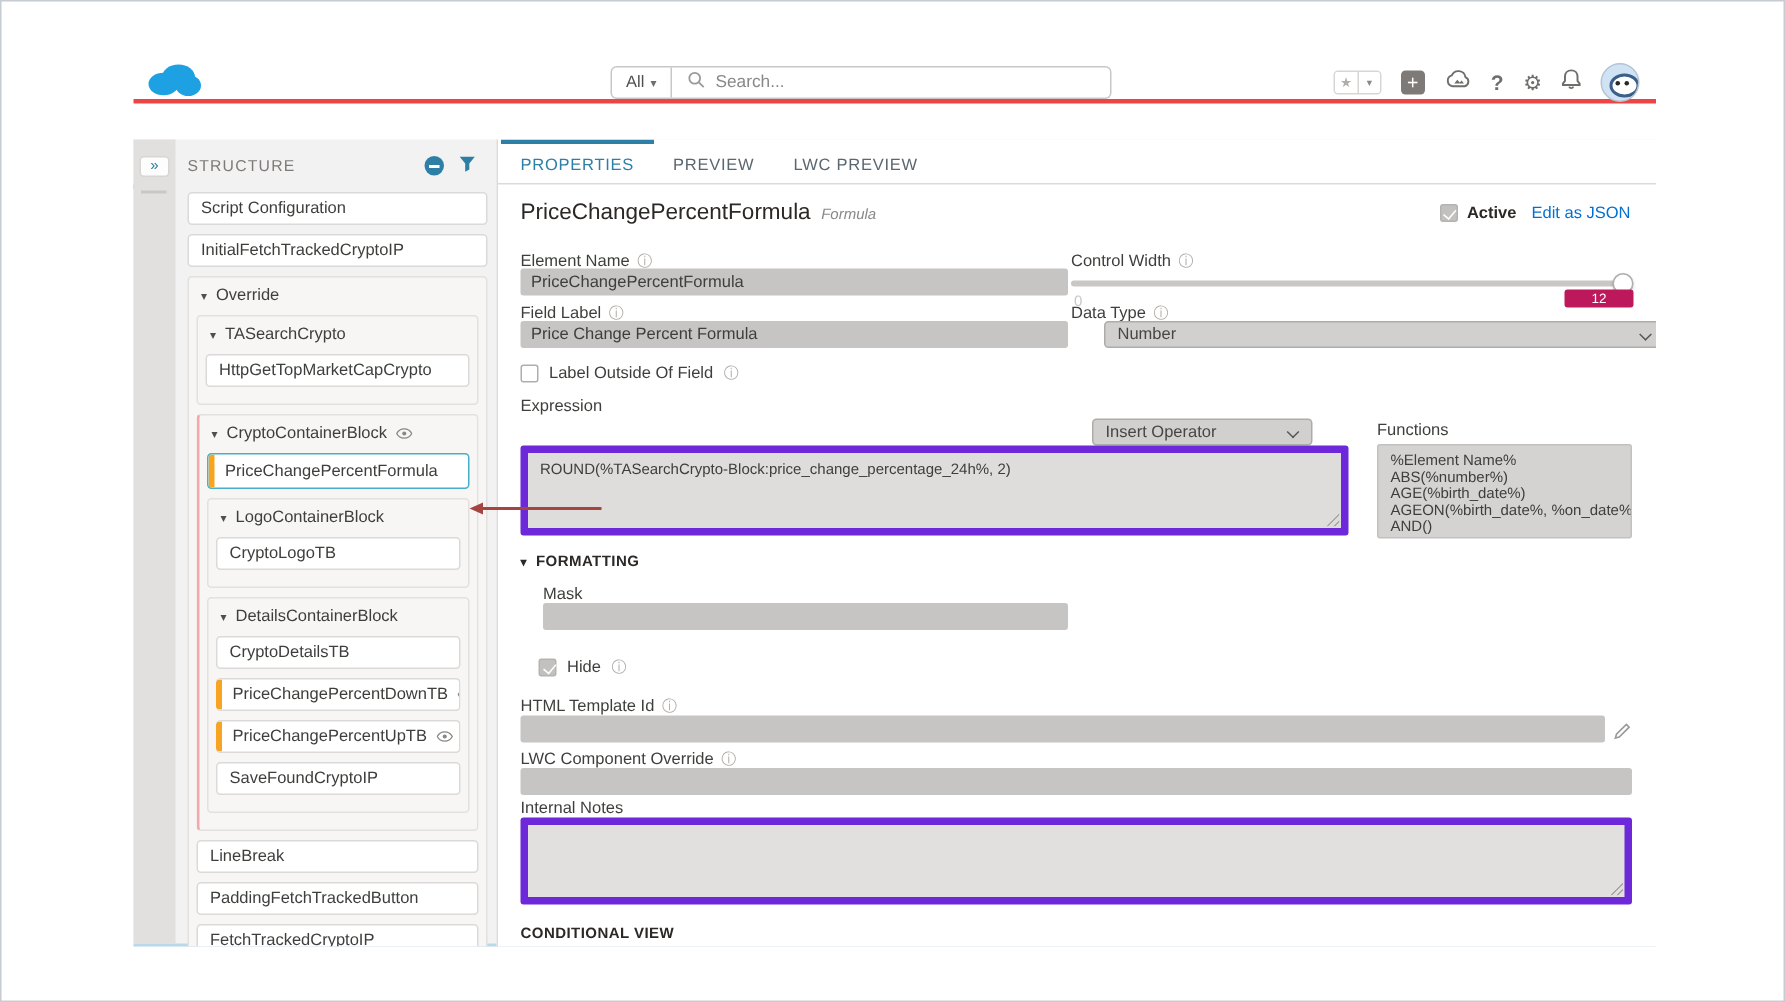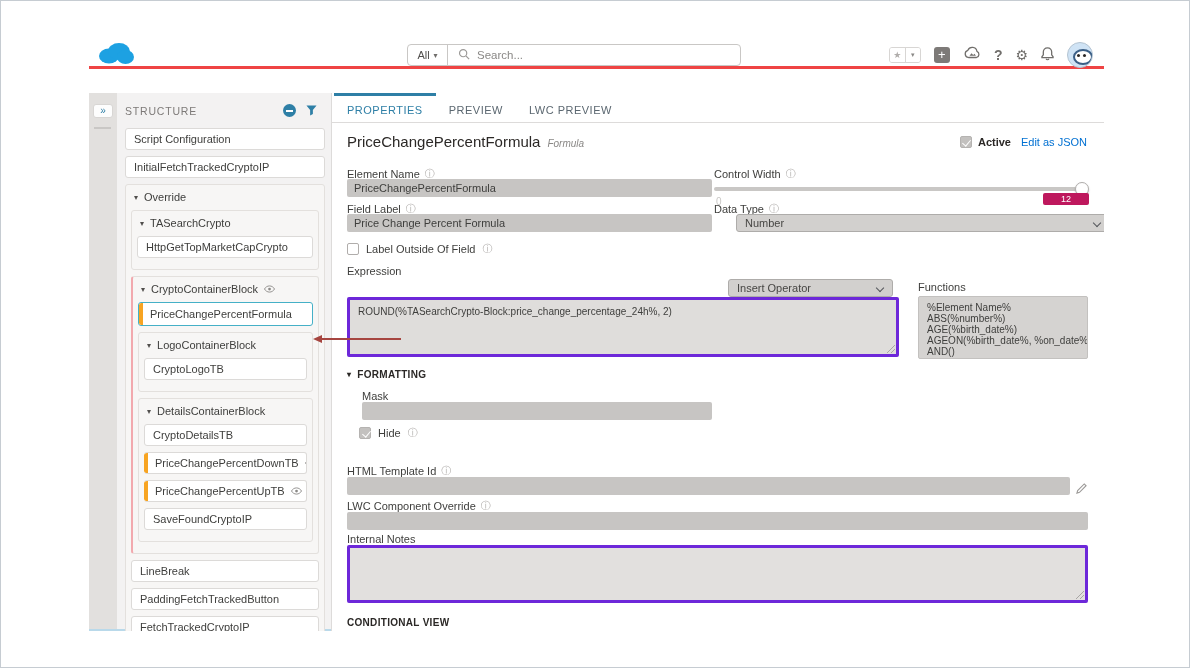--- a/index.html
+++ b/index.html
@@ -87,21 +87,21 @@
   .chev{position:absolute;right:9px;top:4.5px;width:6px;height:6px;border-right:1.5px solid #54565b;border-bottom:1.5px solid #54565b;transform:rotate(45deg);}
   .slider{position:absolute;left:382px;top:91px;width:374px;height:10px;cursor:pointer;}
   .track{position:absolute;left:0;top:3px;width:100%;height:4px;border-radius:2px;background:#c9c7c5;}
   .thumb{position:absolute;right:-1px;top:-2px;width:14px;height:14px;border-radius:50%;background:#fff;border:1px solid #b0adab;box-shadow:0 1px 2px rgba(0,0,0,.2);}
   .slider-min{position:absolute;left:384px;top:103px;font-size:10px;color:#c9c7c5;}
   .slider-badge{position:absolute;right:15px;top:100px;background:#be185d;color:#fff;font-size:9px;padding:1px 18px;border-radius:2px;}
   .cb{width:12px;height:12px;border:1px solid #b0adab;border-radius:2px;background:#fff;display:inline-block;position:relative;flex:0 0 auto;cursor:pointer;}
   .cb.checked{background:#c3c1bf;border-color:#b5b3b1;}
   .cb.checked::after{content:'';position:absolute;left:3.5px;top:0.5px;width:4px;height:7px;border:solid #fff;border-width:0 1.5px 1.5px 0;transform:rotate(40deg);}
   .cb-row{position:absolute;display:flex;align-items:center;gap:7px;font-size:11px;color:#3e3e3c;}
-  .txa{position:absolute;background:#dfdddb;border:3px solid #6d28d9;border-radius:2px;padding:6px 8px;font-size:10px;color:#3e3e3c;}
+  .txa{position:absolute;background:#dfdddb;border:5px solid #6d28d9;border-radius:2px;padding:6px 8px;font-size:10px;color:#3e3e3c;}
   .rs{position:absolute;right:1px;bottom:1px;width:9px;height:9px;clip-path:polygon(100% 0,100% 100%,0 100%);background:repeating-linear-gradient(135deg,#a8a6a4 0 1px,transparent 1px 3.2px);}
   .fnbox{position:absolute;left:586px;top:203px;width:170px;height:63px;background:#d5d3d1;border:1px solid #c3c1bf;border-radius:2px;padding:5px 8px;overflow:hidden;}
   .fn-item{font-size:10px;line-height:11px;color:#3e3e3c;white-space:nowrap;cursor:pointer;}
   .sect{position:absolute;font-size:10px;font-weight:bold;color:#2b2826;letter-spacing:.3px;display:flex;align-items:center;gap:6px;cursor:pointer;}
   .s-caret{font-size:8px;color:#2b2826;}
   .pencil{position:absolute;left:744px;top:387px;}
 
   
   .arrow{position:absolute;left:232px;top:245px;width:80px;height:2px;background:var(--arrow);z-index:50;}
   .arrow::before{content:'';position:absolute;left:-8px;top:-3.5px;border-top:4.5px solid transparent;border-bottom:4.5px solid transparent;border-right:9px solid var(--arrow);}
@@ -364,21 +364,21 @@
 
         <div class="cb-row" style="left:15px;top:149px;">
           <span class="cb"></span>
           <span>Label Outside Of Field</span>
           <span class="info">ⓘ</span>
         </div>
 
         <div class="lb" style="left:15px;top:172px;">
           <span>Expression</span>
         </div>
-        <div class="sel" style="left:396px;top:186px;width:165px;">
+        <div class="sel" style="left:396px;top:186px;width:147px;">
           <span>Insert Operator</span><i class="chev"></i>
         </div>
         <div class="lb" style="left:586px;top:188px;">
           <span>Functions</span>
         </div>
         <div class="txa" style="left:15px;top:204px;width:552px;height:60px;">
           <span>ROUND(%TASearchCrypto-Block:price_change_percentage_24h%, 2)</span>
           <i class="rs"></i>
         </div>
         <div class="fnbox">
@@ -392,21 +392,21 @@
 
         <div class="sect" style="left:15px;top:276px;">
           <span class="s-caret">▾</span>
           <span>FORMATTING</span>
         </div>
         <div class="lb" style="left:30px;top:297px;">
           <span>Mask</span>
         </div>
         <div class="inp" style="left:30px;top:309px;width:350px;"></div>
 
-        <div class="cb-row" style="left:15px;top:333px;padding-left:12px;">
+        <div class="cb-row" style="left:15px;top:345px;padding-left:12px;">
           <span class="cb checked"></span>
           <span>Hide</span>
           <span class="info">ⓘ</span>
         </div>
 
         <div class="lb" style="left:15px;top:371px;">
           <span>HTML Template Id</span>
             <span class="info">ⓘ</span>
         </div>
         <div class="inp" style="left:15px;top:384px;width:723px;"></div>

